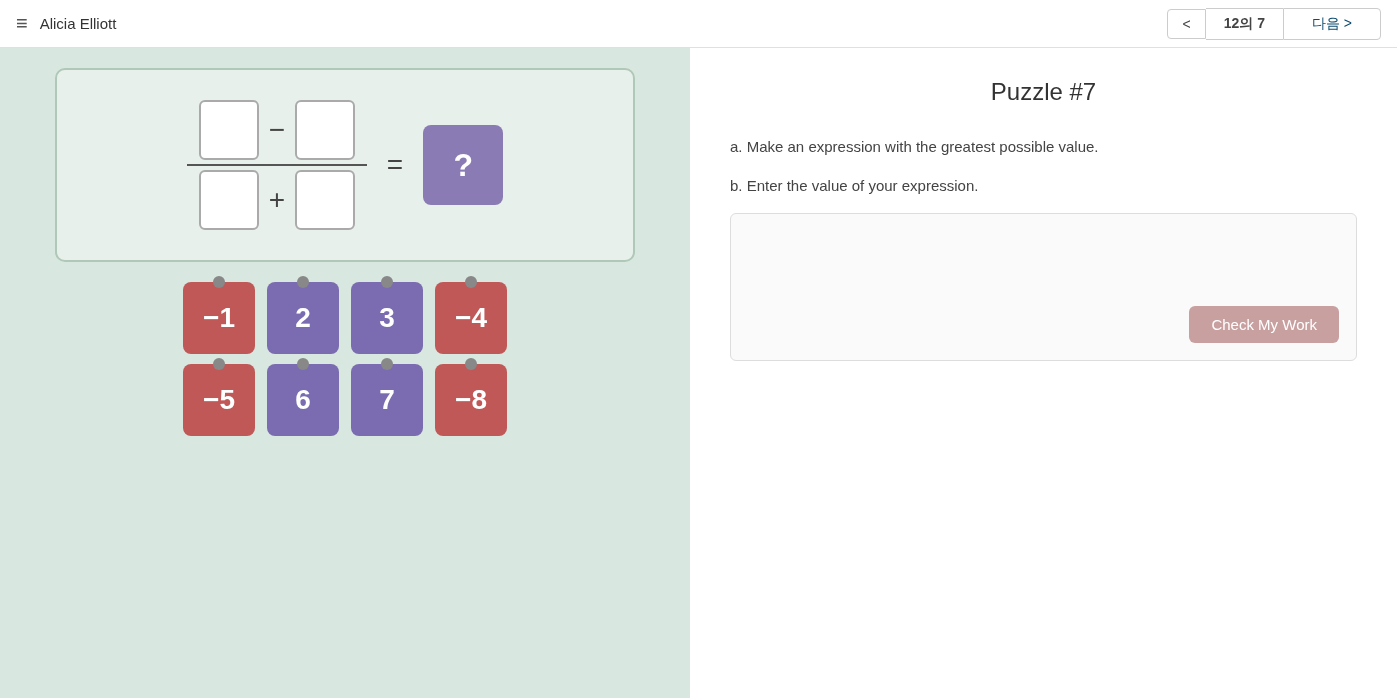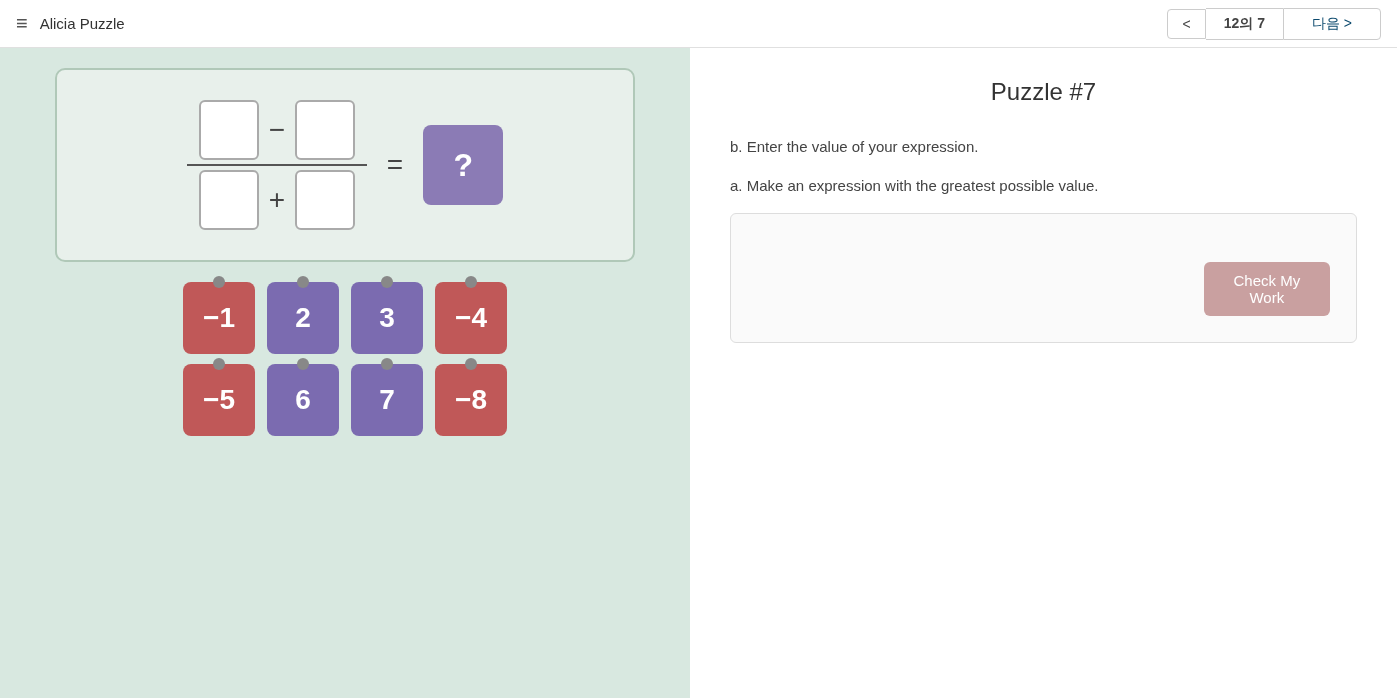--- a/index.html
+++ b/index.html
@@ -229,26 +229,26 @@
       font-size: 15px;
       color: #444;
       margin-bottom: 16px;
       line-height: 1.5;
     }
 
     .answer-box {
       border: 1px solid #ddd;
       border-radius: 6px;
       width: 100%;
-      height: 130px;
+      height: 148px;
       margin-bottom: 20px;
       background: #fafafa;
-      padding: 26px;
-      display: flex;
-      flex-direction: row;
+      padding: 17px;
+      display: flex;
+      flex-direction: column;
       justify-content: flex-end;
       align-items: flex-end;
     }
 
     .answer-input {
       width: 100%;
       height: 80px;
       border: none;
       background: transparent;
       font-size: 16px;
@@ -266,21 +266,21 @@
       cursor: pointer;
       align-self: flex-end;
     }
   </style>
 </head>
 <body>
 
 <div class="header">
   <div class="header-left">
     <span class="hamburger-icon">≡</span>
-    <span class="user-name">Alicia Puzzle</span>
+    <span class="user-name">Alicia Elliott</span>
   </div>
   <div class="header-right">
     <button class="nav-btn">&lt;</button>
     <span class="page-indicator">12의 7</span>
     <button class="nav-btn-next">다음 &gt;</button>
   </div>
 </div>
 
 <div class="main">
 
@@ -318,21 +318,21 @@
         <div class="tile tile-purple">6</div>
         <div class="tile tile-purple">7</div>
         <div class="tile tile-red">−8</div>
       </div>
     </div>
 
   </div>
 
   <div class="right-panel">
     <div class="puzzle-title">Puzzle #7</div>
+    <p class="instruction">a. Make an expression with the greatest possible value.</p>
     <p class="instruction">b. Enter the value of your expression.</p>
-    <p class="instruction">a. Make an expression with the greatest possible value.</p>
     <div class="answer-box">
       <textarea class="answer-input" placeholder="" style=""></textarea>
       <button class="check-btn">Check My Work</button>
     </div>
   </div>
 
 </div>
 
 </body></html>

